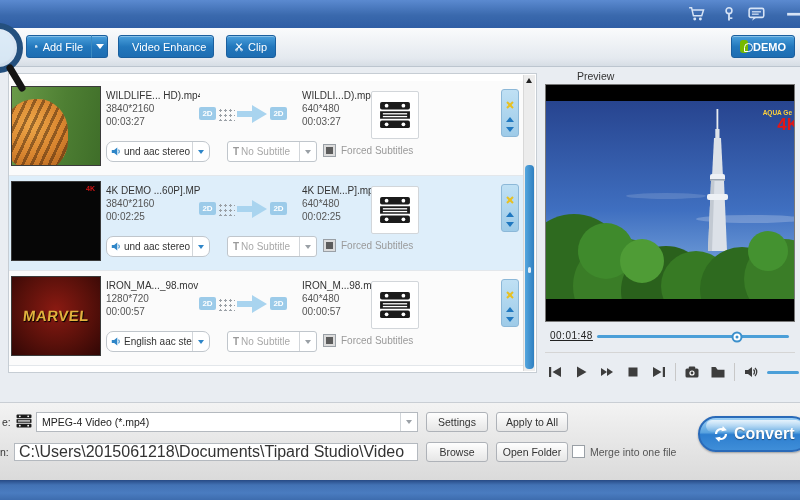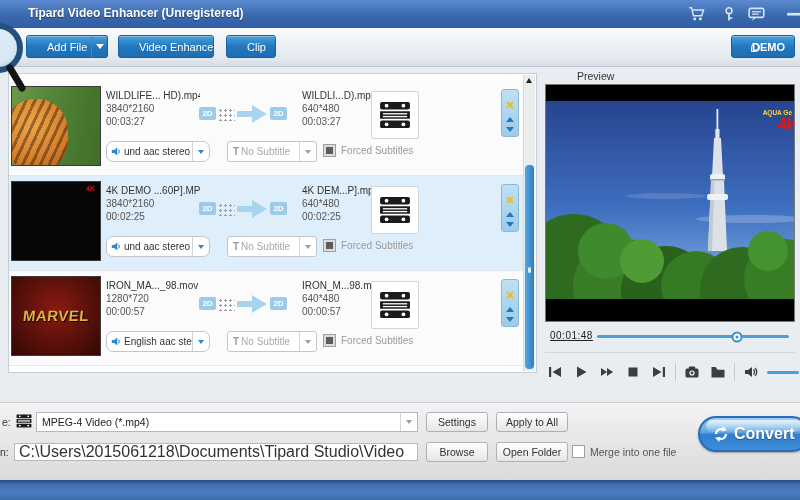--- a/index.html
+++ b/index.html
@@ -17,21 +17,21 @@
 
   
   #magnifier{position:absolute;left:-16px;top:14px;width:60px;height:80px;z-index:9;pointer-events:none;}
 
   
   #toolbar{position:absolute;left:0;top:28px;width:800px;height:38px;
     background:linear-gradient(#fafbfc,#e4e9ef 80%,#d6dde5);border-bottom:1px solid #bcc5cf;}
   .tbtn{position:absolute;top:7px;height:23px;border:1px solid #1a5f9e;border-radius:3px;
     background:linear-gradient(#4aa0dc,#2277bc 52%,#1d6db2);color:#fff;font-size:11px;
     display:flex;align-items:center;box-shadow:inset 0 1px 0 rgba(255,255,255,.35);
-    padding:0 15px;box-sizing:border-box;white-space:nowrap;}
+    padding:0 8px;box-sizing:border-box;white-space:nowrap;}
   .tbtn svg{margin-right:5px;}
   #btn-addfile{left:26px;width:66px;border-radius:3px 0 0 3px;}
   #btn-addfile-dd{left:91px;width:17px;border-left:1px solid #3a8ac2;border-radius:0 3px 3px 0;
     justify-content:center;padding:0;}
   .dd-caret{width:0;height:0;border-left:4px solid transparent;border-right:4px solid transparent;
     border-top:5px solid #fff;}
   #btn-enhance{left:118px;width:96px;}
   #btn-clip{left:226px;width:50px;}
   #btn-cuda{left:731px;width:64px;font-weight:bold;}
   #btn-cuda .nv{width:16px;height:13px;background:#76b900;border-radius:3px;margin-right:5px;
@@ -177,21 +177,20 @@
   
   #footer{position:absolute;left:0;top:480px;width:800px;height:20px;
     background:linear-gradient(180deg,#274a85 0%,#4272b4 25%,#4a7cc0 65%,#3d6cae 100%);}
 </style>
 </head>
 <body>
 
 <div id="app">
 
   <div id="titlebar">
-    <span id="app-title">Tipard Video Enhancer (Unregistered)</span>
     <span class="tb-ic" style="left:688px">
       <svg viewBox="0 0 16 14">
           <g stroke="#d7e4f6" stroke-width="1.3" fill="none">
         <path d="M1,1.5 h2.2 l1.6,7 h7.4 l1.6,-5 h-9.6"></path>
           </g>
         <circle cx="6" cy="11.5" r="1.3" fill="#d7e4f6"></circle>
           <circle cx="11" cy="11.5" r="1.3" fill="#d7e4f6"></circle>
         </svg>
     </span>
     <span class="tb-ic" style="left:720px">

